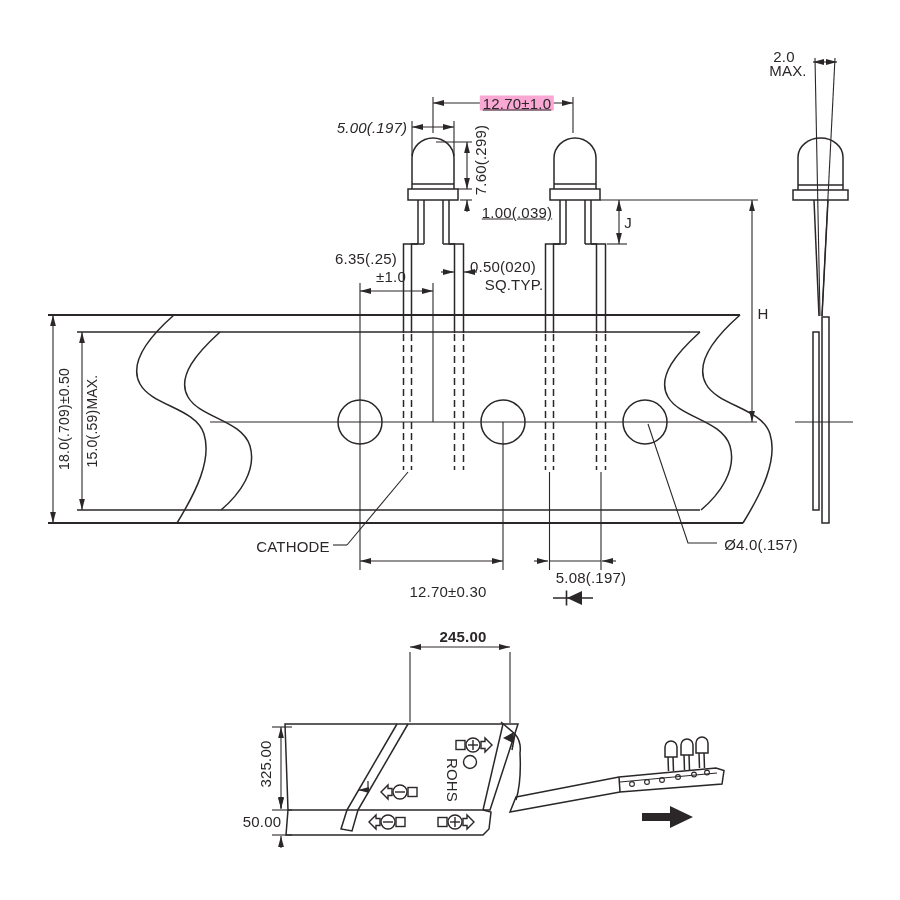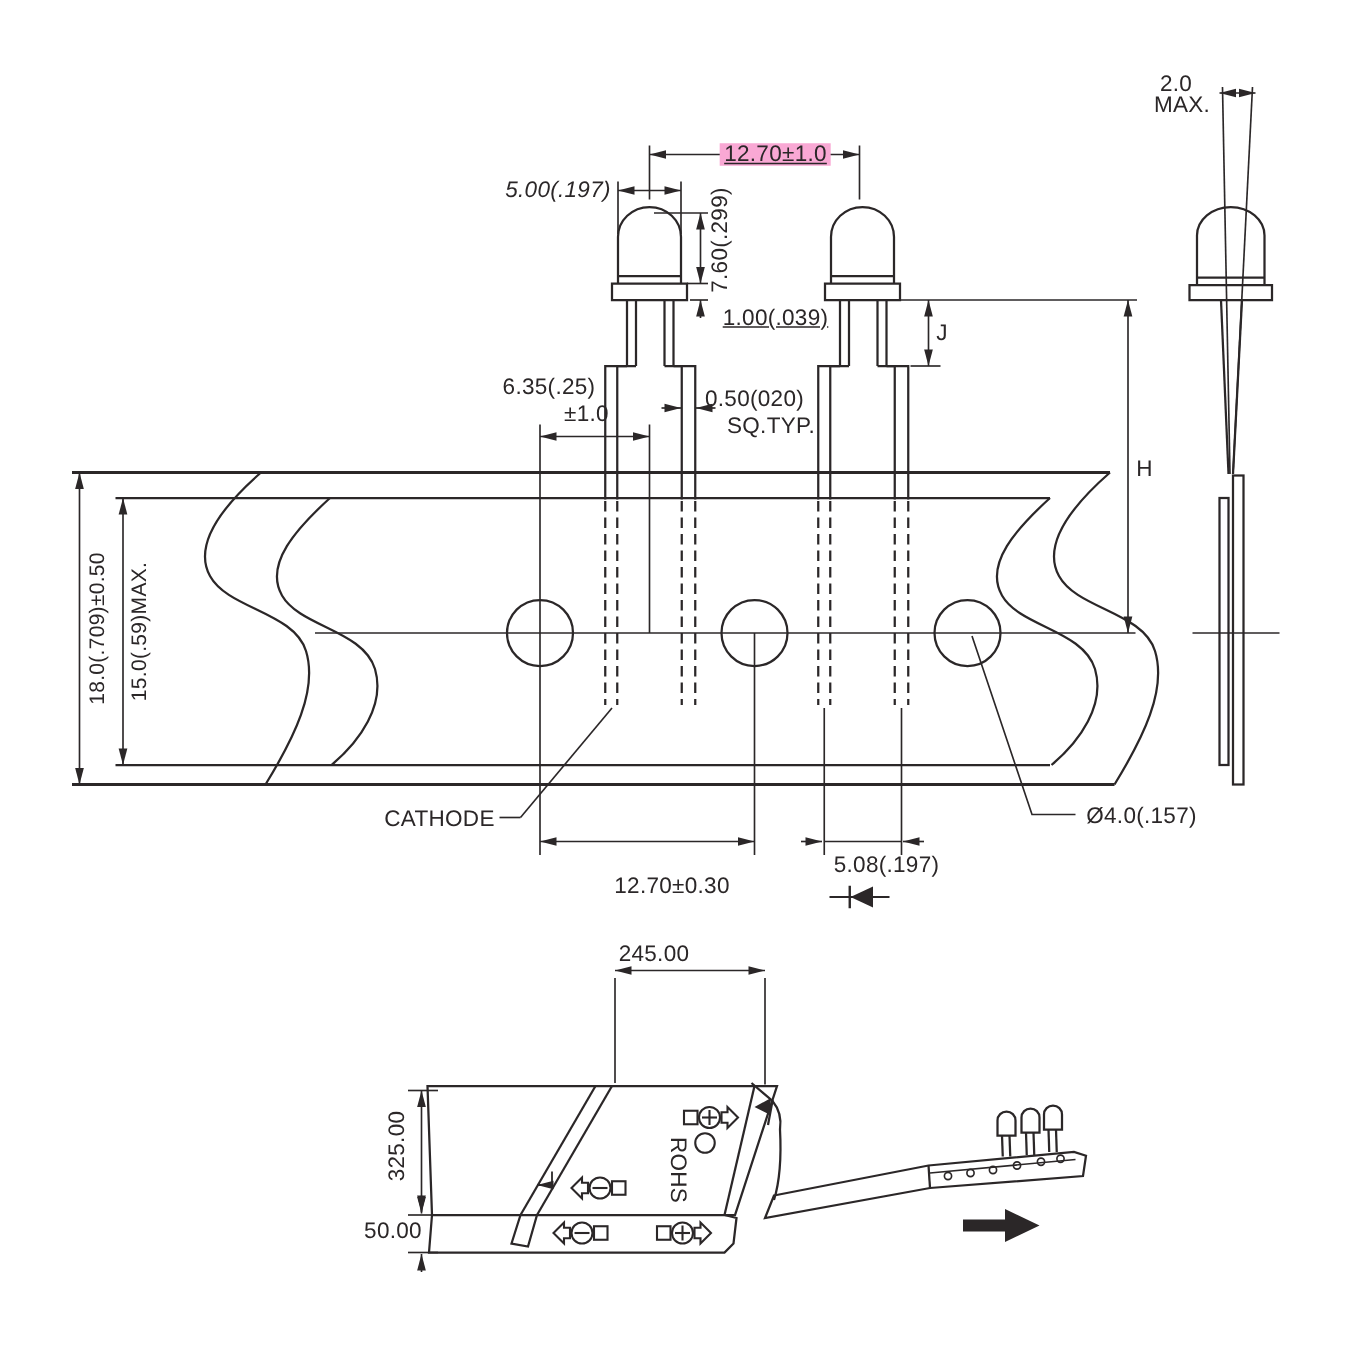--- a/index.html
+++ b/index.html
@@ -252,18 +252,18 @@
 <span class="lbl" style="left:514px;top:284px;">SQ.TYP.</span>
 <span class="lbl" style="left:784px;top:56px;">2.0</span>
 <span class="lbl" style="left:788px;top:70px;">MAX.</span>
 <span class="lbl" style="left:763px;top:313px;">H</span>
 <span class="lbl rot-ccw sm" style="left:64px;top:419px;">18.0(.709)±0.50</span>
 <span class="lbl rot-ccw sm" style="left:92px;top:421px;">15.0(.59)MAX.</span>
 <span class="lbl" style="left:293px;top:546px;">CATHODE</span>
 <span class="lbl" style="left:448px;top:577px;margin-top:14px;">12.70±0.30</span>
 <span class="lbl" style="left:578px;top:577px;margin-left:13px;">5.08(.197)</span>
 <span class="lbl" style="left:761px;top:544px;">Ø4.0(.157)</span>
-<span class="lbl" style="left:436px;top:636px;">245.00</span>
+<span class="lbl" style="left:463px;top:636px;font-weight:bold;">245.00</span>
 <span class="lbl rot-ccw" style="left:265px;top:764px;">325.00</span>
 <span class="lbl" style="left:262px;top:821px;">50.00</span>
 <span class="lbl rot-cw" style="left:452px;top:780px;">ROHS</span>
 
 </div>
 
 </body></html>

